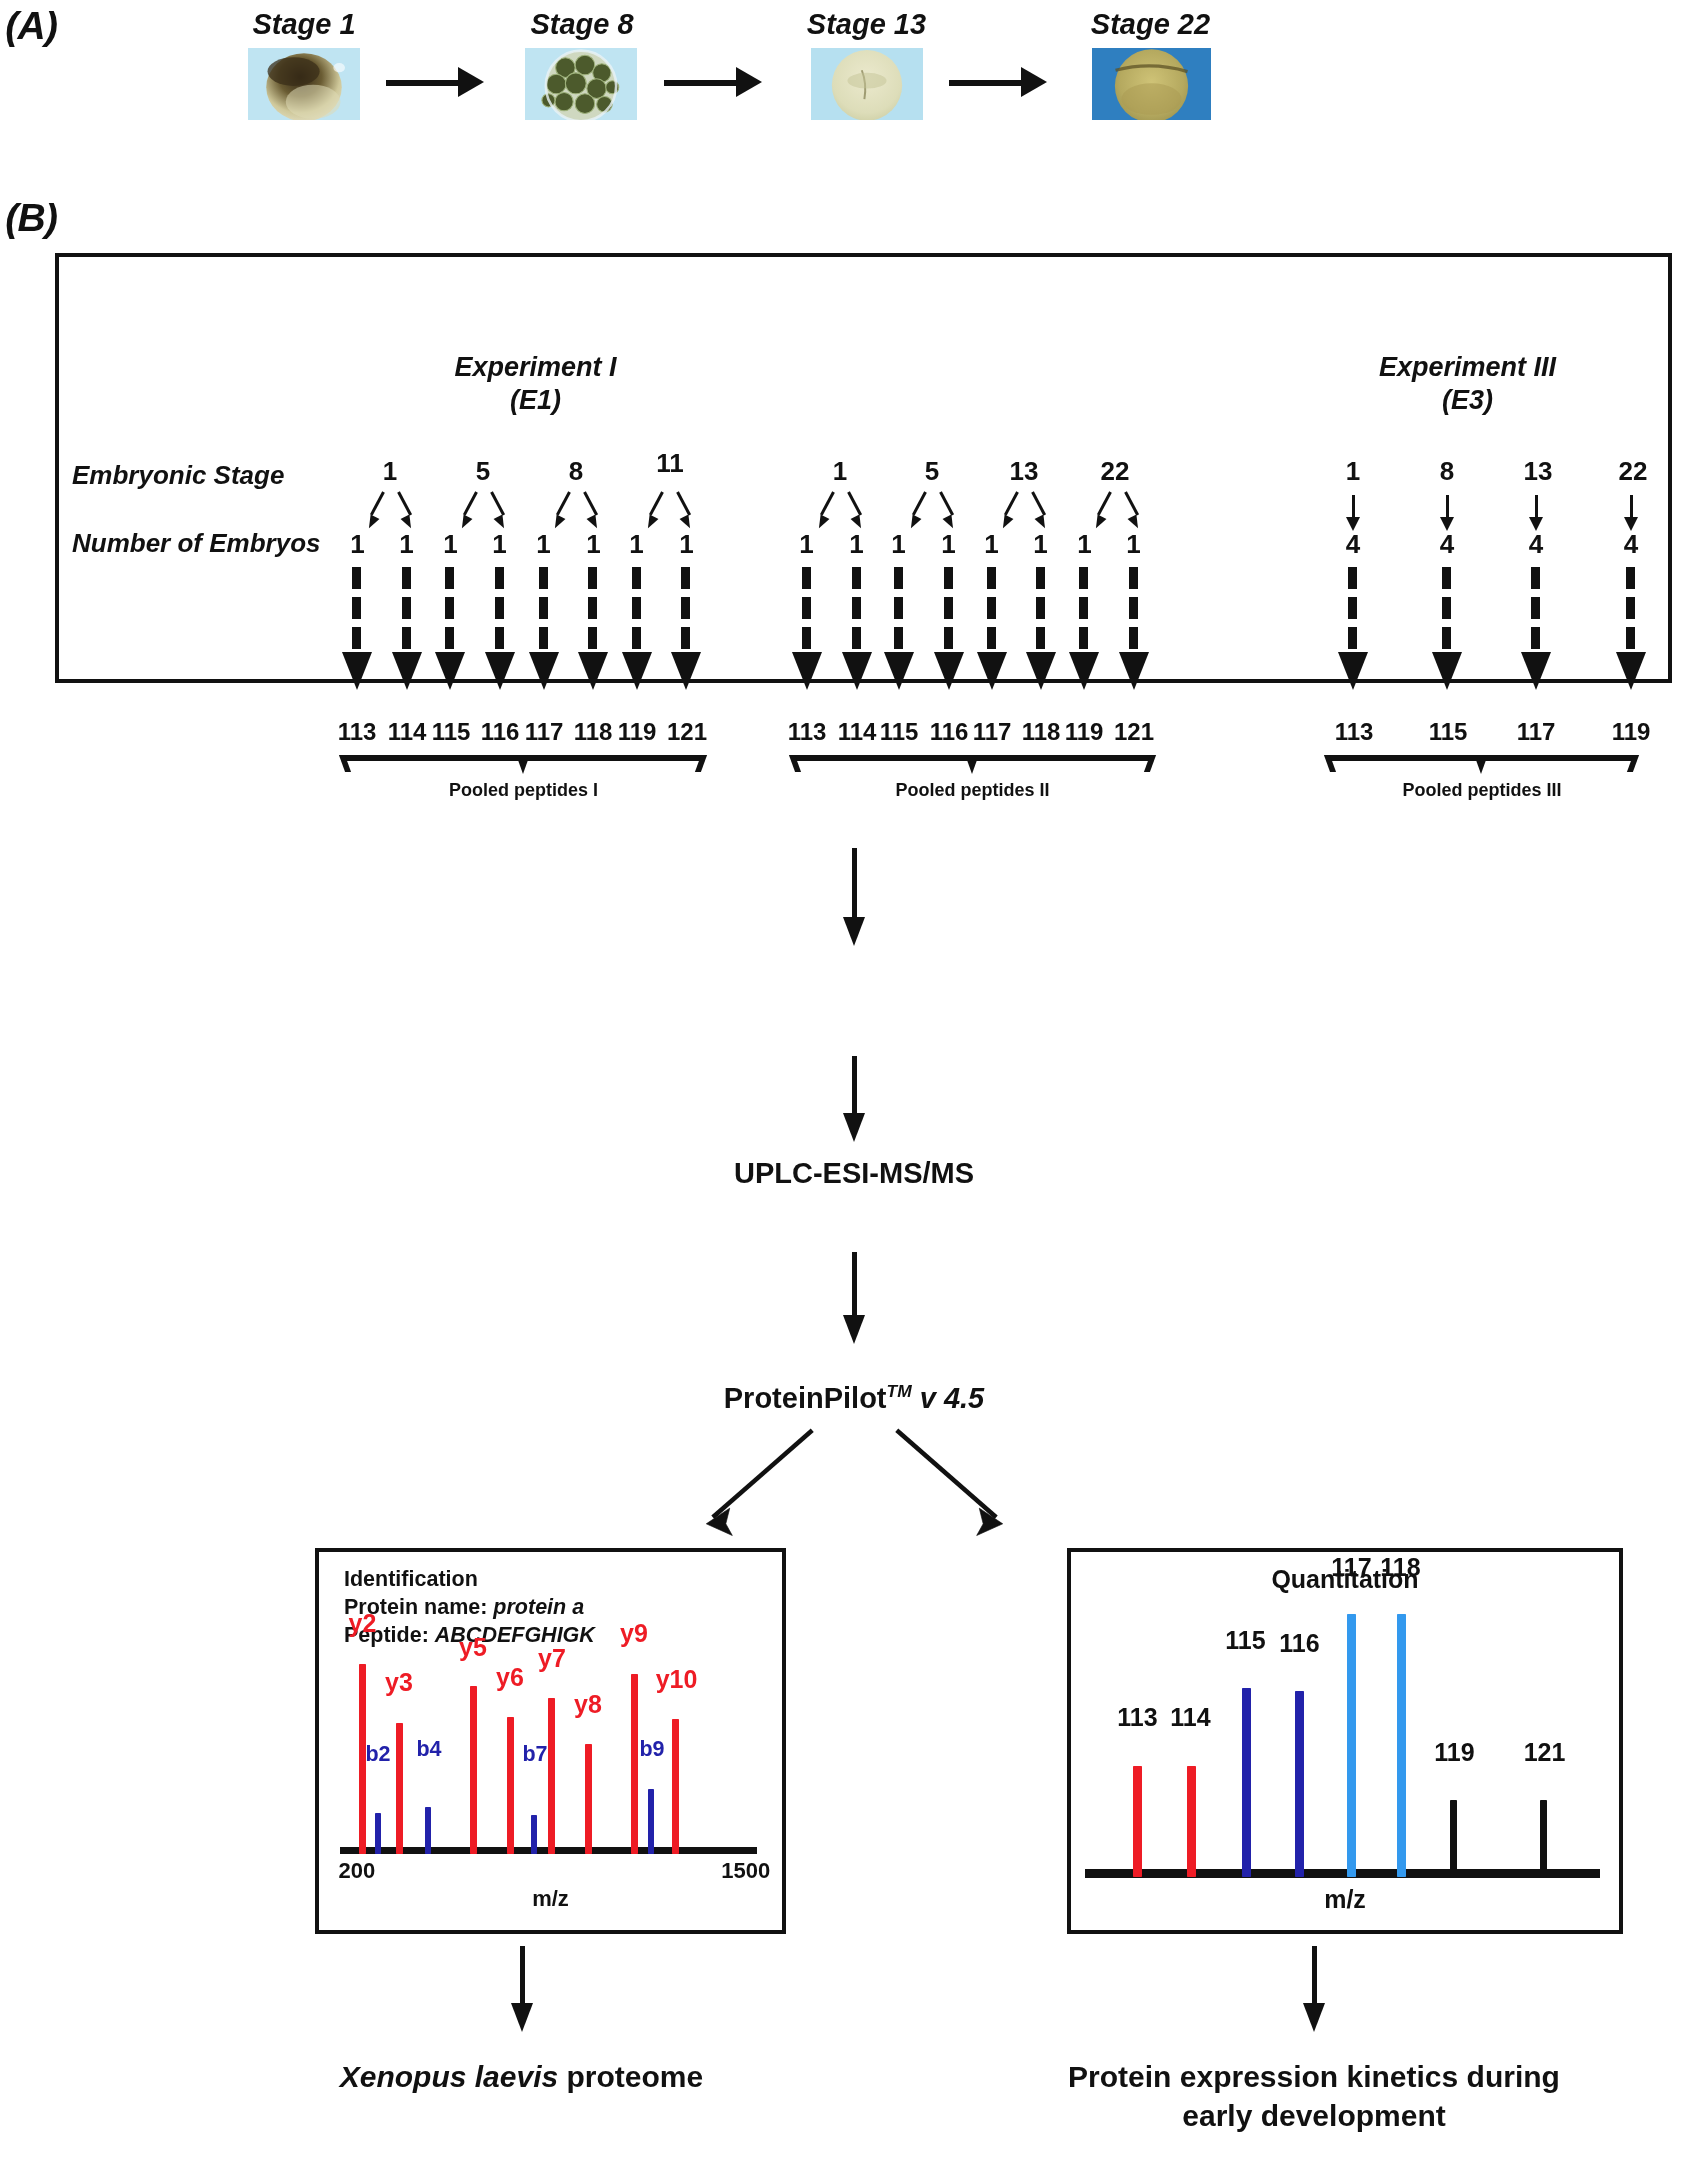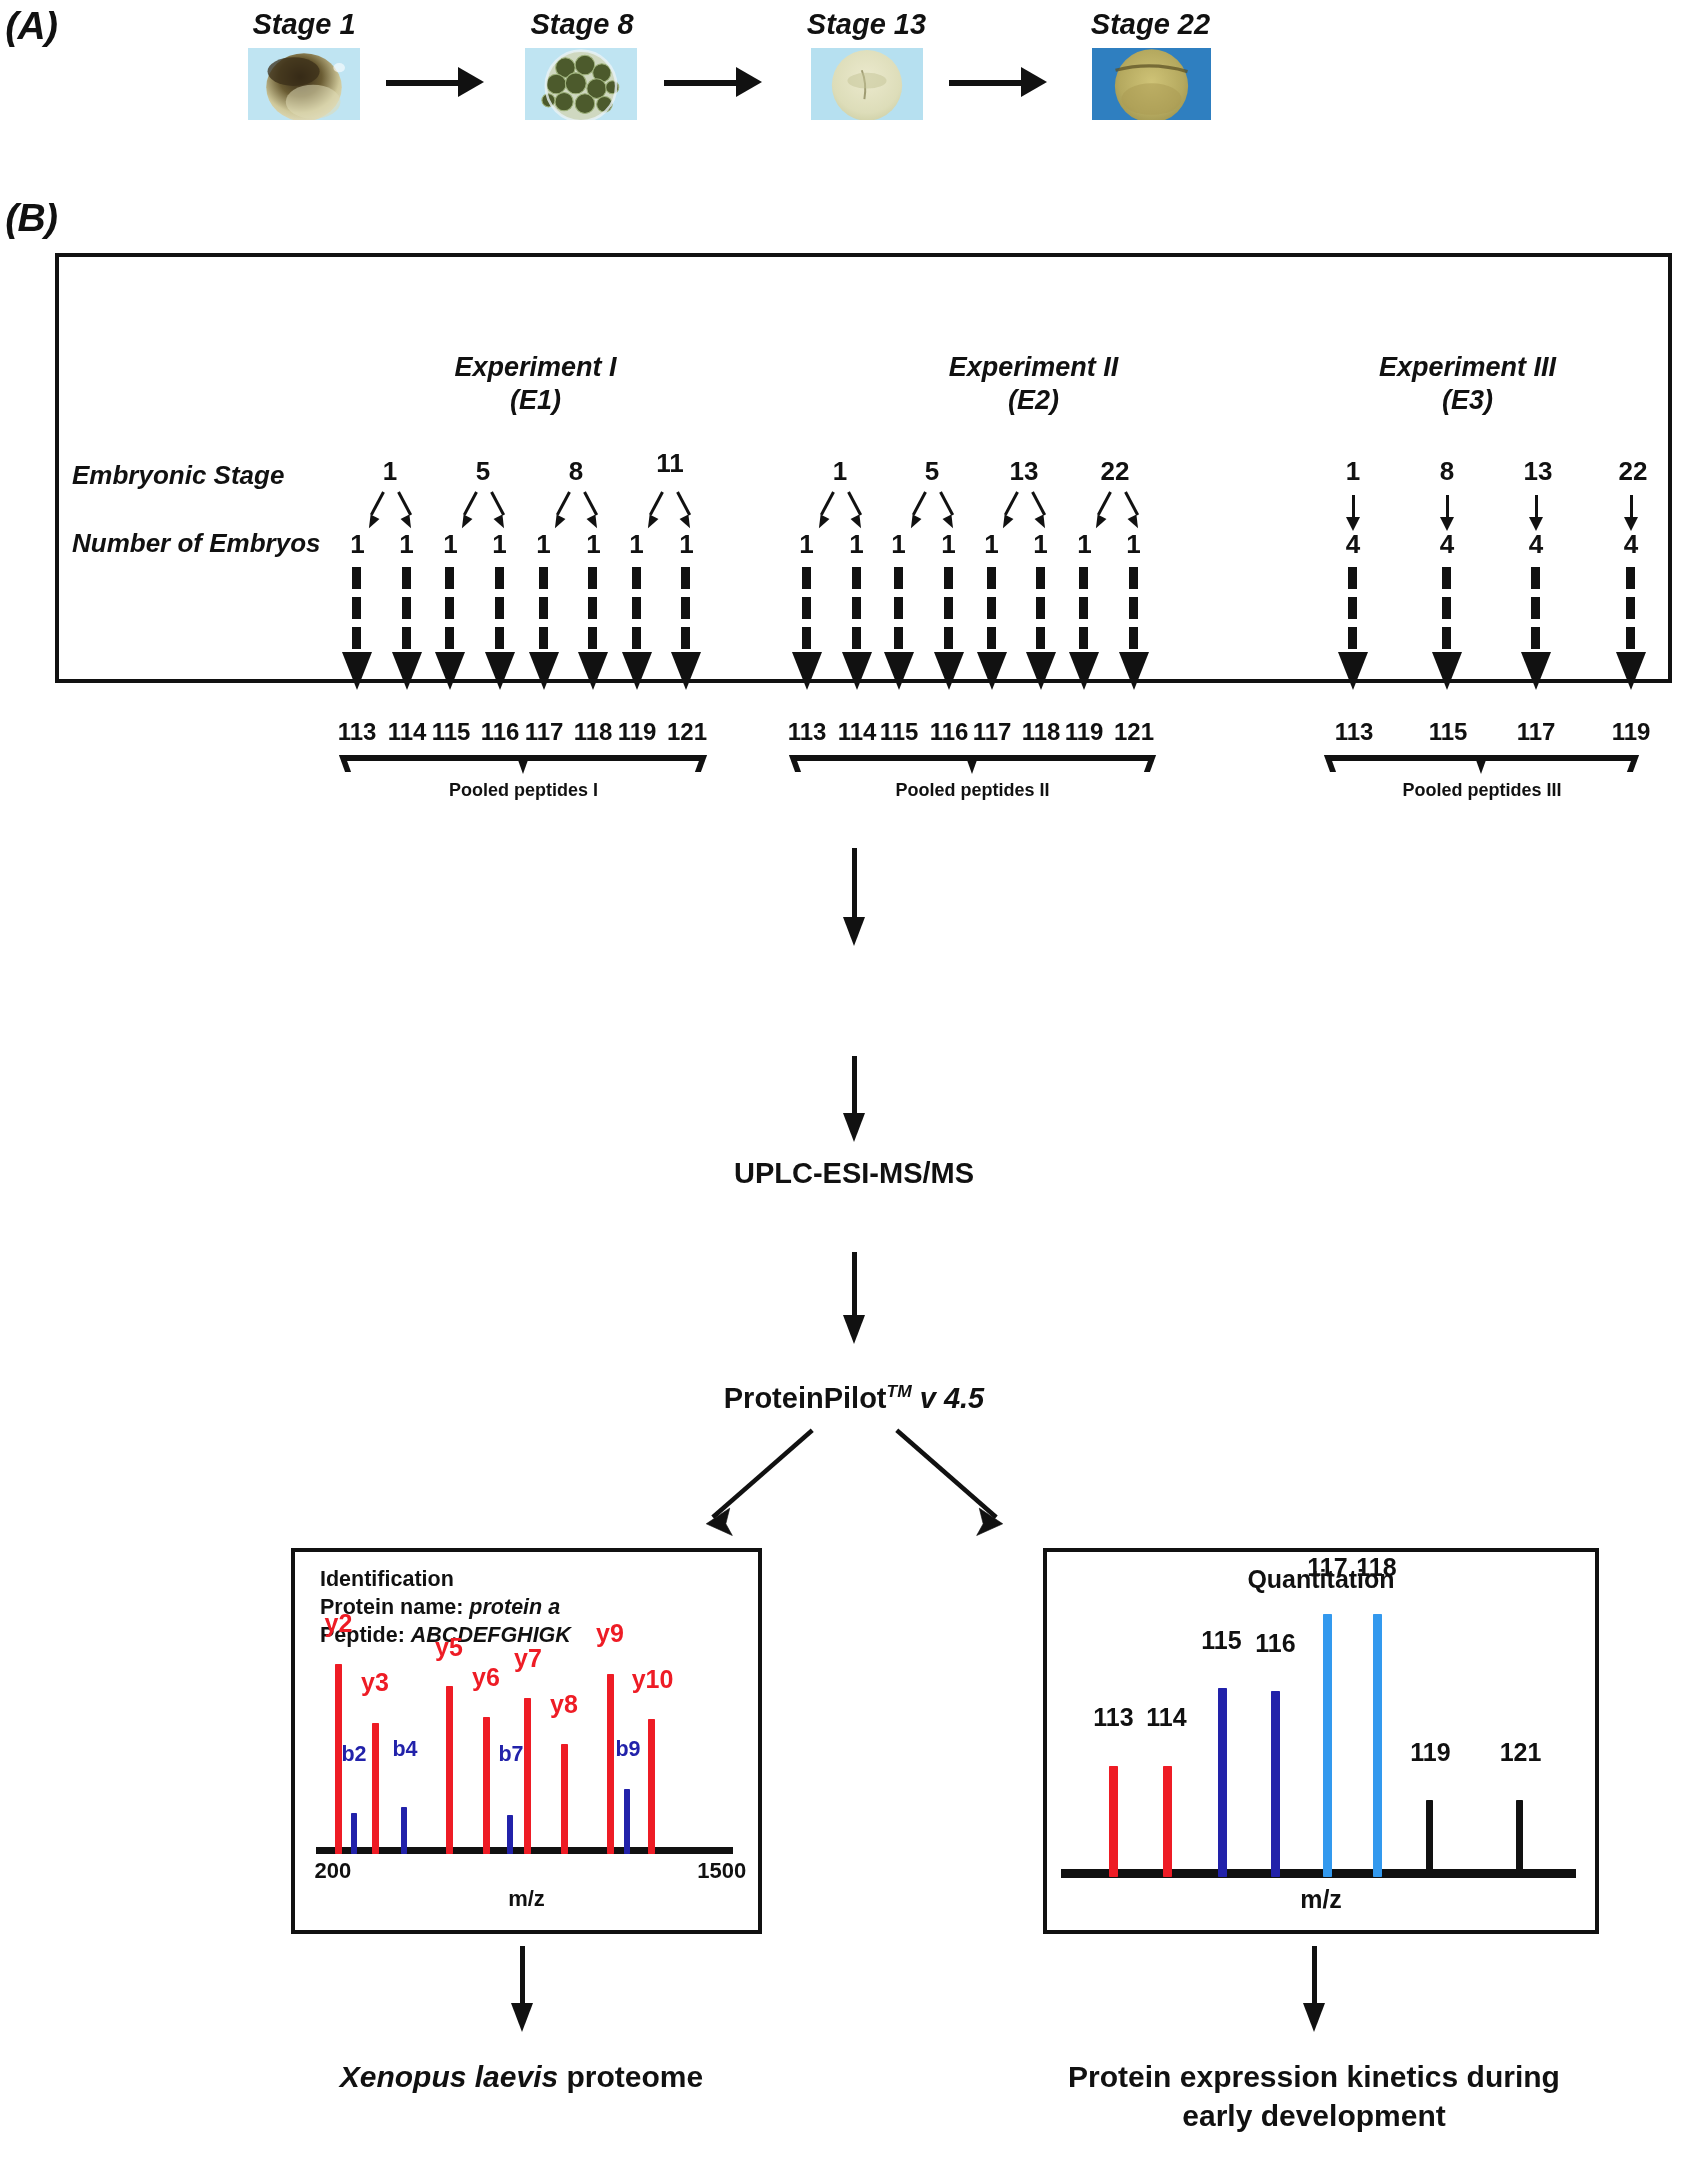--- a/index.html
+++ b/index.html
@@ -64,21 +64,21 @@
   
   .flowtext{font-size:29px;font-weight:bold;text-align:center;line-height:1.32;white-space:nowrap;}
 
   
   .vflow{position:absolute;}
   .vflow .stem{position:absolute;left:50%;margin-left:-2px;top:0;width:4.6px;background:#111;}
   .vflow .head{position:absolute;left:50%;margin-left:-11px;width:0;height:0;
      border-left:11px solid transparent;border-right:11px solid transparent;border-top:29px solid #111;}
 
   
-  .specbox{position:absolute;border:4.6px solid #111;background:#fff;}
+  .specbox{position:absolute;border:4.6px solid #111;background:#fff;margin-left:24px;}
   .idtext{position:absolute;font-size:21.5px;font-weight:bold;line-height:1.30;white-space:nowrap;}
   .quant-title{position:absolute;font-size:25px;font-weight:bold;text-align:center;white-space:nowrap;}
   .baseline{position:absolute;background:#111;}
   .peak{position:absolute;bottom:0;border-radius:0.7px;}
   .peaklabel{position:absolute;font-weight:bold;white-space:nowrap;text-align:center;}
   .axis-end{position:absolute;font-size:22px;font-weight:bold;white-space:nowrap;}
   .mz{position:absolute;font-size:22px;font-weight:bold;white-space:nowrap;}
 
   .outcome{font-size:30px;font-weight:bold;text-align:center;line-height:1.3;}
   .outcome .sp{font-style:italic;}
@@ -181,24 +181,20 @@
   </div>
 
   <div class="abs panel-letter" style="left:5.2px;top:196px;">(B)</div>
 
   <div id="bbox" style="left:55px;top:253px;width:1609px;height:422px;"></div>
 
   <div class="abs hdr-exp" style="left:405px;top:351px;width:261px;">
     <div>Experiment I</div>
     <div>(E1)</div>
   </div>
-  <div class="abs hdr-exp" style="left:903px;top:351px;width:261px;">
-    <div>Experiment II</div>
-    <div>(E2)</div>
-  </div>
   <div class="abs hdr-exp" style="left:1337px;top:351px;width:261px;">
     <div>Experiment III</div>
     <div>(E3)</div>
   </div>
 
   <div class="abs rowlabel" style="left:72px;top:460px;">Embryonic Stage</div>
   <div class="abs rowlabel" style="left:72px;top:528px;">Number of Embryos</div>
 
   <div class="abs num" style="left:375px;top:456px;width:30px;">1</div>
   <div class="abs num" style="left:468px;top:456px;width:30px;">5</div>

